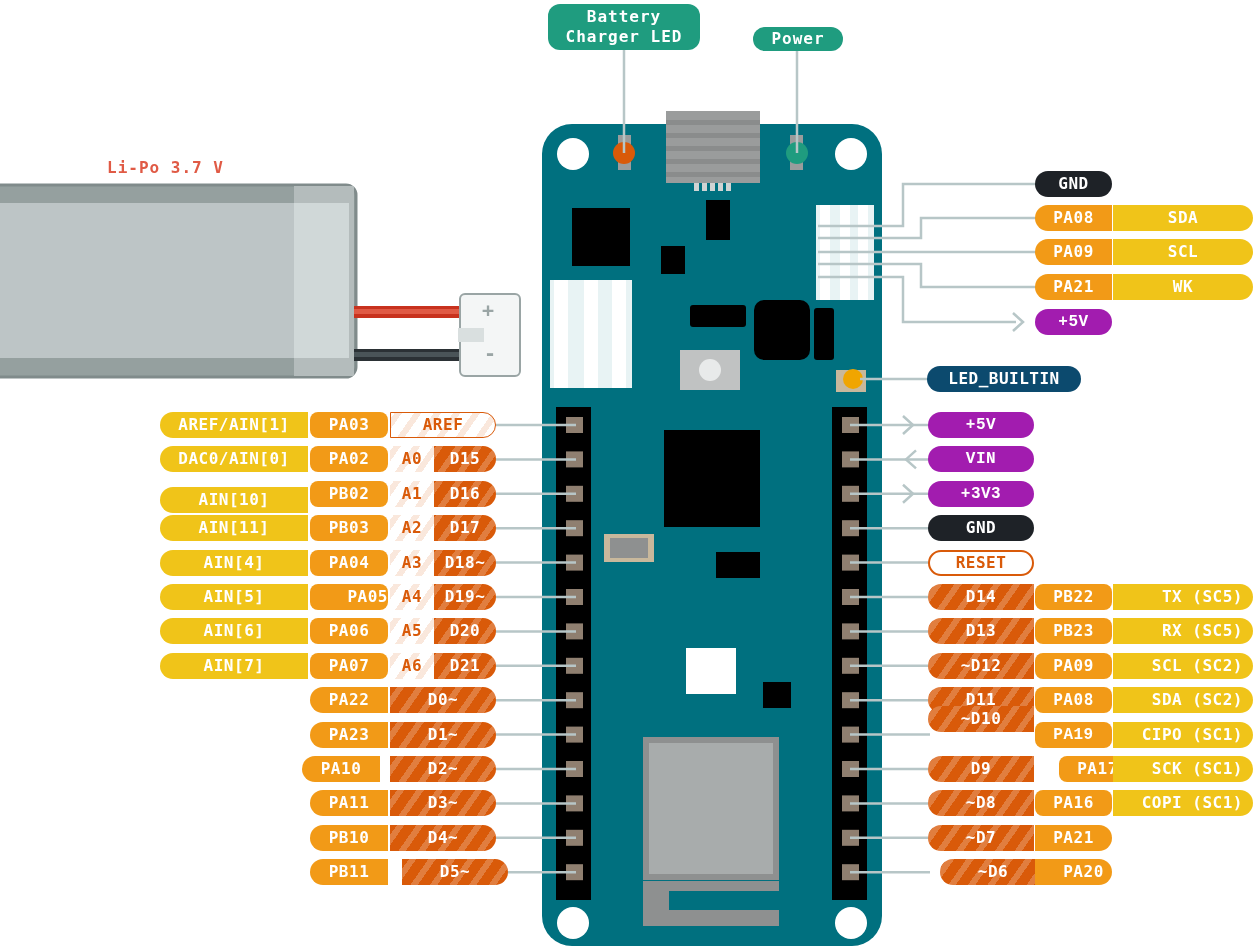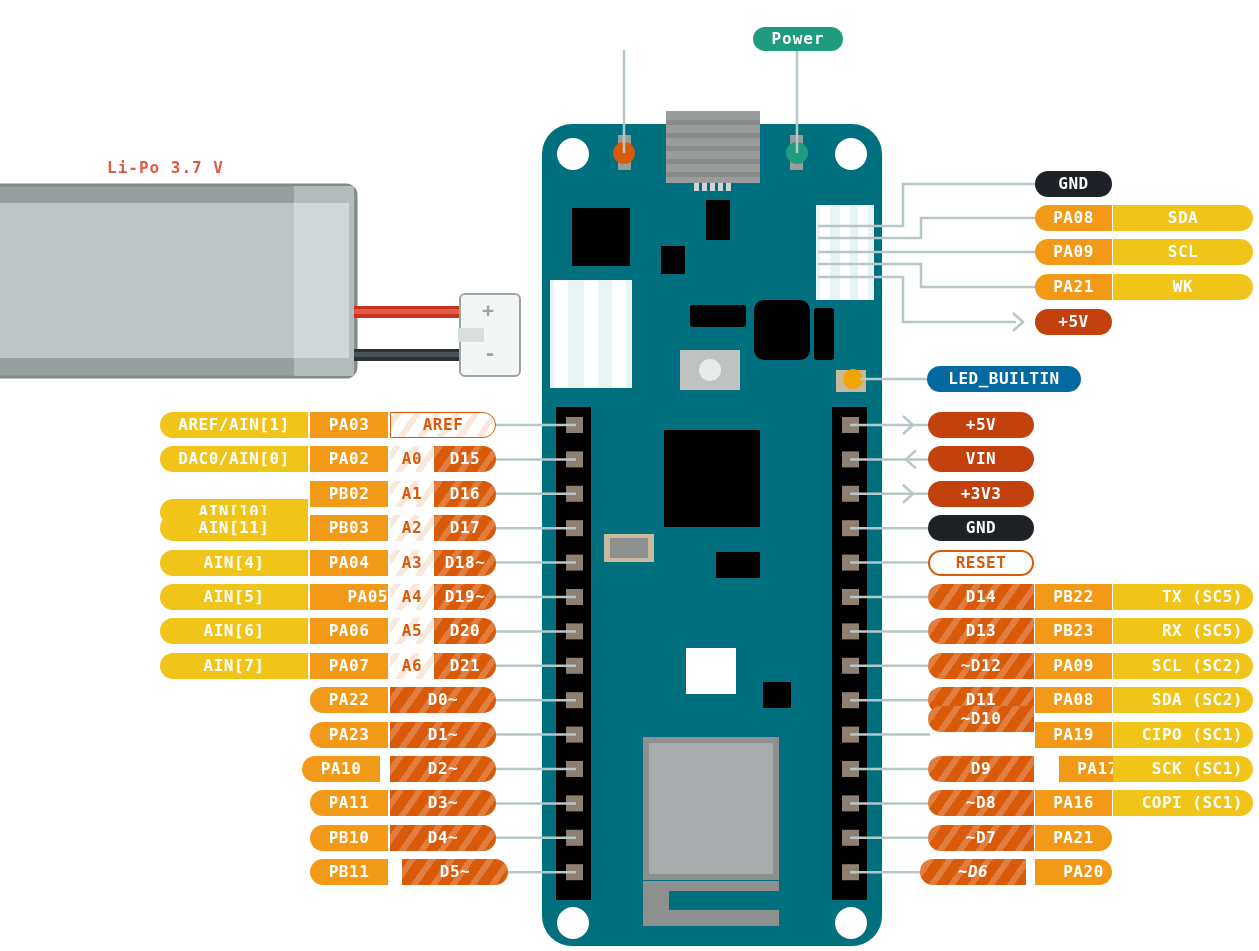--- a/index.html
+++ b/index.html
@@ -1,24 +1,24 @@
 <!DOCTYPE html>
 <html><head>
 <meta charset="utf-8">
 <style>
   html,body{margin:0;padding:0;background:#ffffff;}
   body{width:1259px;height:951px;position:relative;overflow:hidden;font-family:"DejaVu Sans Mono","Liberation Mono",monospace;}
   #stage{position:absolute;left:0;top:0;width:1259px;height:951px;}
   .lbl{position:absolute;height:26px;line-height:26px;color:#fff;font-weight:bold;font-size:16px;text-align:center;box-sizing:border-box;letter-spacing:0.5px;white-space:nowrap;}
   .c-yellow{background:#f0c419;}
-  .c-orange{background:#f29a17;}
+  .c-orange{background:#f29a17;border-radius:8px;}
   .c-dig{background:#d95a09;background-image:repeating-linear-gradient(-55deg, rgba(255,255,255,0) 0 10px, rgba(255,255,255,0.22) 10px 16px);}
-  .c-red{background:#c2410c;}
+  .c-red{background:#a21caf;font-family:Liberation Mono, monospace;}
   .c-black{background:#1e2227;}
-  .c-teal{background:#0369a1;}
+  .c-teal{background:#0c4a6e;}
   .c-outline{background:#fff;border:2px solid #d95a09;color:#d95a09;line-height:22px;}
   .c-aref{background:#fff;background-image:repeating-linear-gradient(-55deg, rgba(217,90,9,0) 0 10px, rgba(217,90,9,0.14) 10px 16px);border:1.5px solid #d95a09;color:#d95a09;line-height:23px;}
   .c-analog{background:#fff;background-image:repeating-linear-gradient(-55deg, rgba(217,90,9,0) 0 10px, rgba(217,90,9,0.14) 10px 16px);color:#d95a09;}
   .rl{border-radius:13px 0 0 13px;}
   .rr{border-radius:0 13px 13px 0;}
   .rb{border-radius:13px;}
   .top-lbl{position:absolute;color:#fff;font-weight:bold;font-size:16px;text-align:center;border-radius:12px;background:#1f9c7f;line-height:20px;letter-spacing:1px;}
   .battery-title{position:absolute;color:#e05a45;font-weight:bold;font-size:16px;letter-spacing:1px;}
 </style>
 </head>
@@ -173,35 +173,39 @@
         <polyline points="818,252 1036,252"></polyline>
         <polyline points="818,264 921,264 921,287 1036,287"></polyline>
         <polyline points="818,277 903,277 903,322 1016,322"></polyline>
         <polyline points="1013,313 1023,322 1013,331"></polyline>
         <line x1="860" y1="379" x2="930" y2="379"></line>
         <line x1="624" y1="50" x2="624" y2="153"></line>
         <line x1="797" y1="51" x2="797" y2="153"></line>
       </g>
   </svg>
 
+  <div class="top-lbl" style="left:548px;top:4px;width:152px;height:46px;padding-top:3px;box-sizing:border-box;">
+    <div>Battery</div>
+    <div>Charger LED</div>
+  </div>
   <div class="top-lbl" style="left:753px;top:27px;width:90px;height:24px;line-height:24px;">Power</div>
 
   <div class="battery-title" style="left:107px;top:158px;">Li-Po 3.7 V</div>
   <div style="position:absolute;left:482px;top:298px;color:#9aa5a5;font-weight:bold;font-size:20px;">+</div>
   <div style="position:absolute;left:484px;top:341px;color:#9aa5a5;font-weight:bold;font-size:20px;">-</div>
 
   <div id="labels">
       <div class="lbl c-yellow rl" style="left: 160px; top: 412px; width: 148px;">AREF/AIN[1]</div>
       <div class="lbl c-orange" style="left: 310px; top: 412px; width: 78px;">PA03</div>
       <div class="lbl c-aref rr" style="left: 390px; top: 412px; width: 106px;">AREF</div>
       <div class="lbl c-yellow rl" style="left: 160px; top: 446.4px; width: 148px;">DAC0/AIN[0]</div>
       <div class="lbl c-orange" style="left: 310px; top: 446.4px; width: 78px;">PA02</div>
       <div class="lbl c-analog" style="left: 390px; top: 446.4px; width: 44px;">A0</div>
       <div class="lbl c-dig rr" style="left: 434px; top: 446.4px; width: 62px;">D15</div>
-      <div class="lbl c-yellow rl" style="left: 160px; top: 499px; width: 148px; text-align: center;">AIN[10]</div>
+      <div class="lbl c-yellow rl" style="left: 160px; top: 487px; width: 148px; text-align: center;">AIN[10]</div>
       <div class="lbl c-orange" style="left: 310px; top: 480.8px; width: 78px;">PB02</div>
       <div class="lbl c-analog" style="left: 390px; top: 480.8px; width: 44px;">A1</div>
       <div class="lbl c-dig rr" style="left: 434px; top: 480.8px; width: 62px;">D16</div>
       <div class="lbl c-yellow rl" style="left: 160px; top: 515.2px; width: 148px;">AIN[11]</div>
       <div class="lbl c-orange" style="left: 310px; top: 515.2px; width: 78px;">PB03</div>
       <div class="lbl c-analog" style="left: 390px; top: 515.2px; width: 44px;">A2</div>
       <div class="lbl c-dig rr" style="left: 434px; top: 515.2px; width: 62px;">D17</div>
       <div class="lbl c-yellow rl" style="left: 160px; top: 549.6px; width: 148px;">AIN[4]</div>
       <div class="lbl c-orange" style="left: 310px; top: 549.6px; width: 78px; text-align: center;">PA04</div>
       <div class="lbl c-analog" style="left: 390px; top: 549.6px; width: 44px;">A3</div>
@@ -241,31 +245,31 @@
       <div class="lbl c-dig rl" style="left: 928px; top: 618.4px; width: 106px;">D13</div>
       <div class="lbl c-orange" style="left: 1035px; top: 618.4px; width: 77px;">PB23</div>
       <div class="lbl c-yellow rr" style="left: 1113px; top: 618.4px; width: 140px; text-align: right; padding-right: 10px;">RX (SC5)</div>
       <div class="lbl c-dig rl" style="left: 928px; top: 652.8px; width: 106px;">~D12</div>
       <div class="lbl c-orange" style="left: 1035px; top: 652.8px; width: 77px;">PA09</div>
       <div class="lbl c-yellow rr" style="left: 1113px; top: 652.8px; width: 140px; text-align: right; padding-right: 10px;">SCL (SC2)</div>
       <div class="lbl c-dig rl" style="left: 928px; top: 687.2px; width: 106px;">D11</div>
       <div class="lbl c-orange" style="left: 1035px; top: 687.2px; width: 77px;">PA08</div>
       <div class="lbl c-yellow rr" style="left: 1113px; top: 687.2px; width: 140px; text-align: right; padding-right: 10px;">SDA (SC2)</div>
       <div class="lbl c-dig rl" style="left: 928px; top: 706px; width: 106px;">~D10</div>
-      <div class="lbl c-orange" style="left: 1035px; top: 721.6px; width: 77px;">PA19</div>
+      <div class="lbl c-orange" style="left: 1035px; top: 721.6px; width: 77px; font-family: Liberation Mono, monospace;">PA19</div>
       <div class="lbl c-yellow rr" style="left: 1113px; top: 721.6px; width: 140px; text-align: right; padding-right: 10px;">CIPO (SC1)</div>
       <div class="lbl c-dig rl" style="left: 928px; top: 756px; width: 106px;">D9</div>
       <div class="lbl c-orange" style="left: 1035px; top: 756px; width: 77px; margin-left: 24px;">PA17</div>
       <div class="lbl c-yellow rr" style="left: 1113px; top: 756px; width: 140px; text-align: right; padding-right: 10px;">SCK (SC1)</div>
       <div class="lbl c-dig rl" style="left: 928px; top: 790.4px; width: 106px;">~D8</div>
       <div class="lbl c-orange" style="left: 1035px; top: 790.4px; width: 77px;">PA16</div>
       <div class="lbl c-yellow rr" style="left: 1113px; top: 790.4px; width: 140px; text-align: right; padding-right: 10px;">COPI (SC1)</div>
       <div class="lbl c-dig rl" style="left: 928px; top: 824.8px; width: 106px;">~D7</div>
       <div class="lbl c-orange rr" style="left: 1035px; top: 824.8px; width: 77px;">PA21</div>
-      <div class="lbl c-dig rl" style="left: 920px; top: 859.2px; width: 106px; font-style: italic;">~D6</div>
+      <div class="lbl c-dig rl" style="left: 940px; top: 859.2px; width: 106px;">~D6</div>
       <div class="lbl c-orange rr" style="left: 1035px; top: 859.2px; width: 77px; padding-left: 20px;">PA20</div>
       <div class="lbl c-black rb" style="left: 1035px; top: 171px; width: 77px;">GND</div>
       <div class="lbl c-orange rl" style="left: 1035px; top: 205px; width: 77px;">PA08</div>
       <div class="lbl c-yellow rr" style="left: 1113px; top: 205px; width: 140px;">SDA</div>
       <div class="lbl c-orange rl" style="left: 1035px; top: 239px; width: 77px;">PA09</div>
       <div class="lbl c-yellow rr" style="left: 1113px; top: 239px; width: 140px;">SCL</div>
       <div class="lbl c-orange rl" style="left: 1035px; top: 274px; width: 77px;">PA21</div>
       <div class="lbl c-yellow rr" style="left: 1113px; top: 274px; width: 140px;">WK</div>
       <div class="lbl c-red rb" style="left: 1035px; top: 309px; width: 77px;">+5V</div>
       <div class="lbl c-teal rb" style="left: 927px; top: 366px; width: 154px;">LED_BUILTIN</div>

